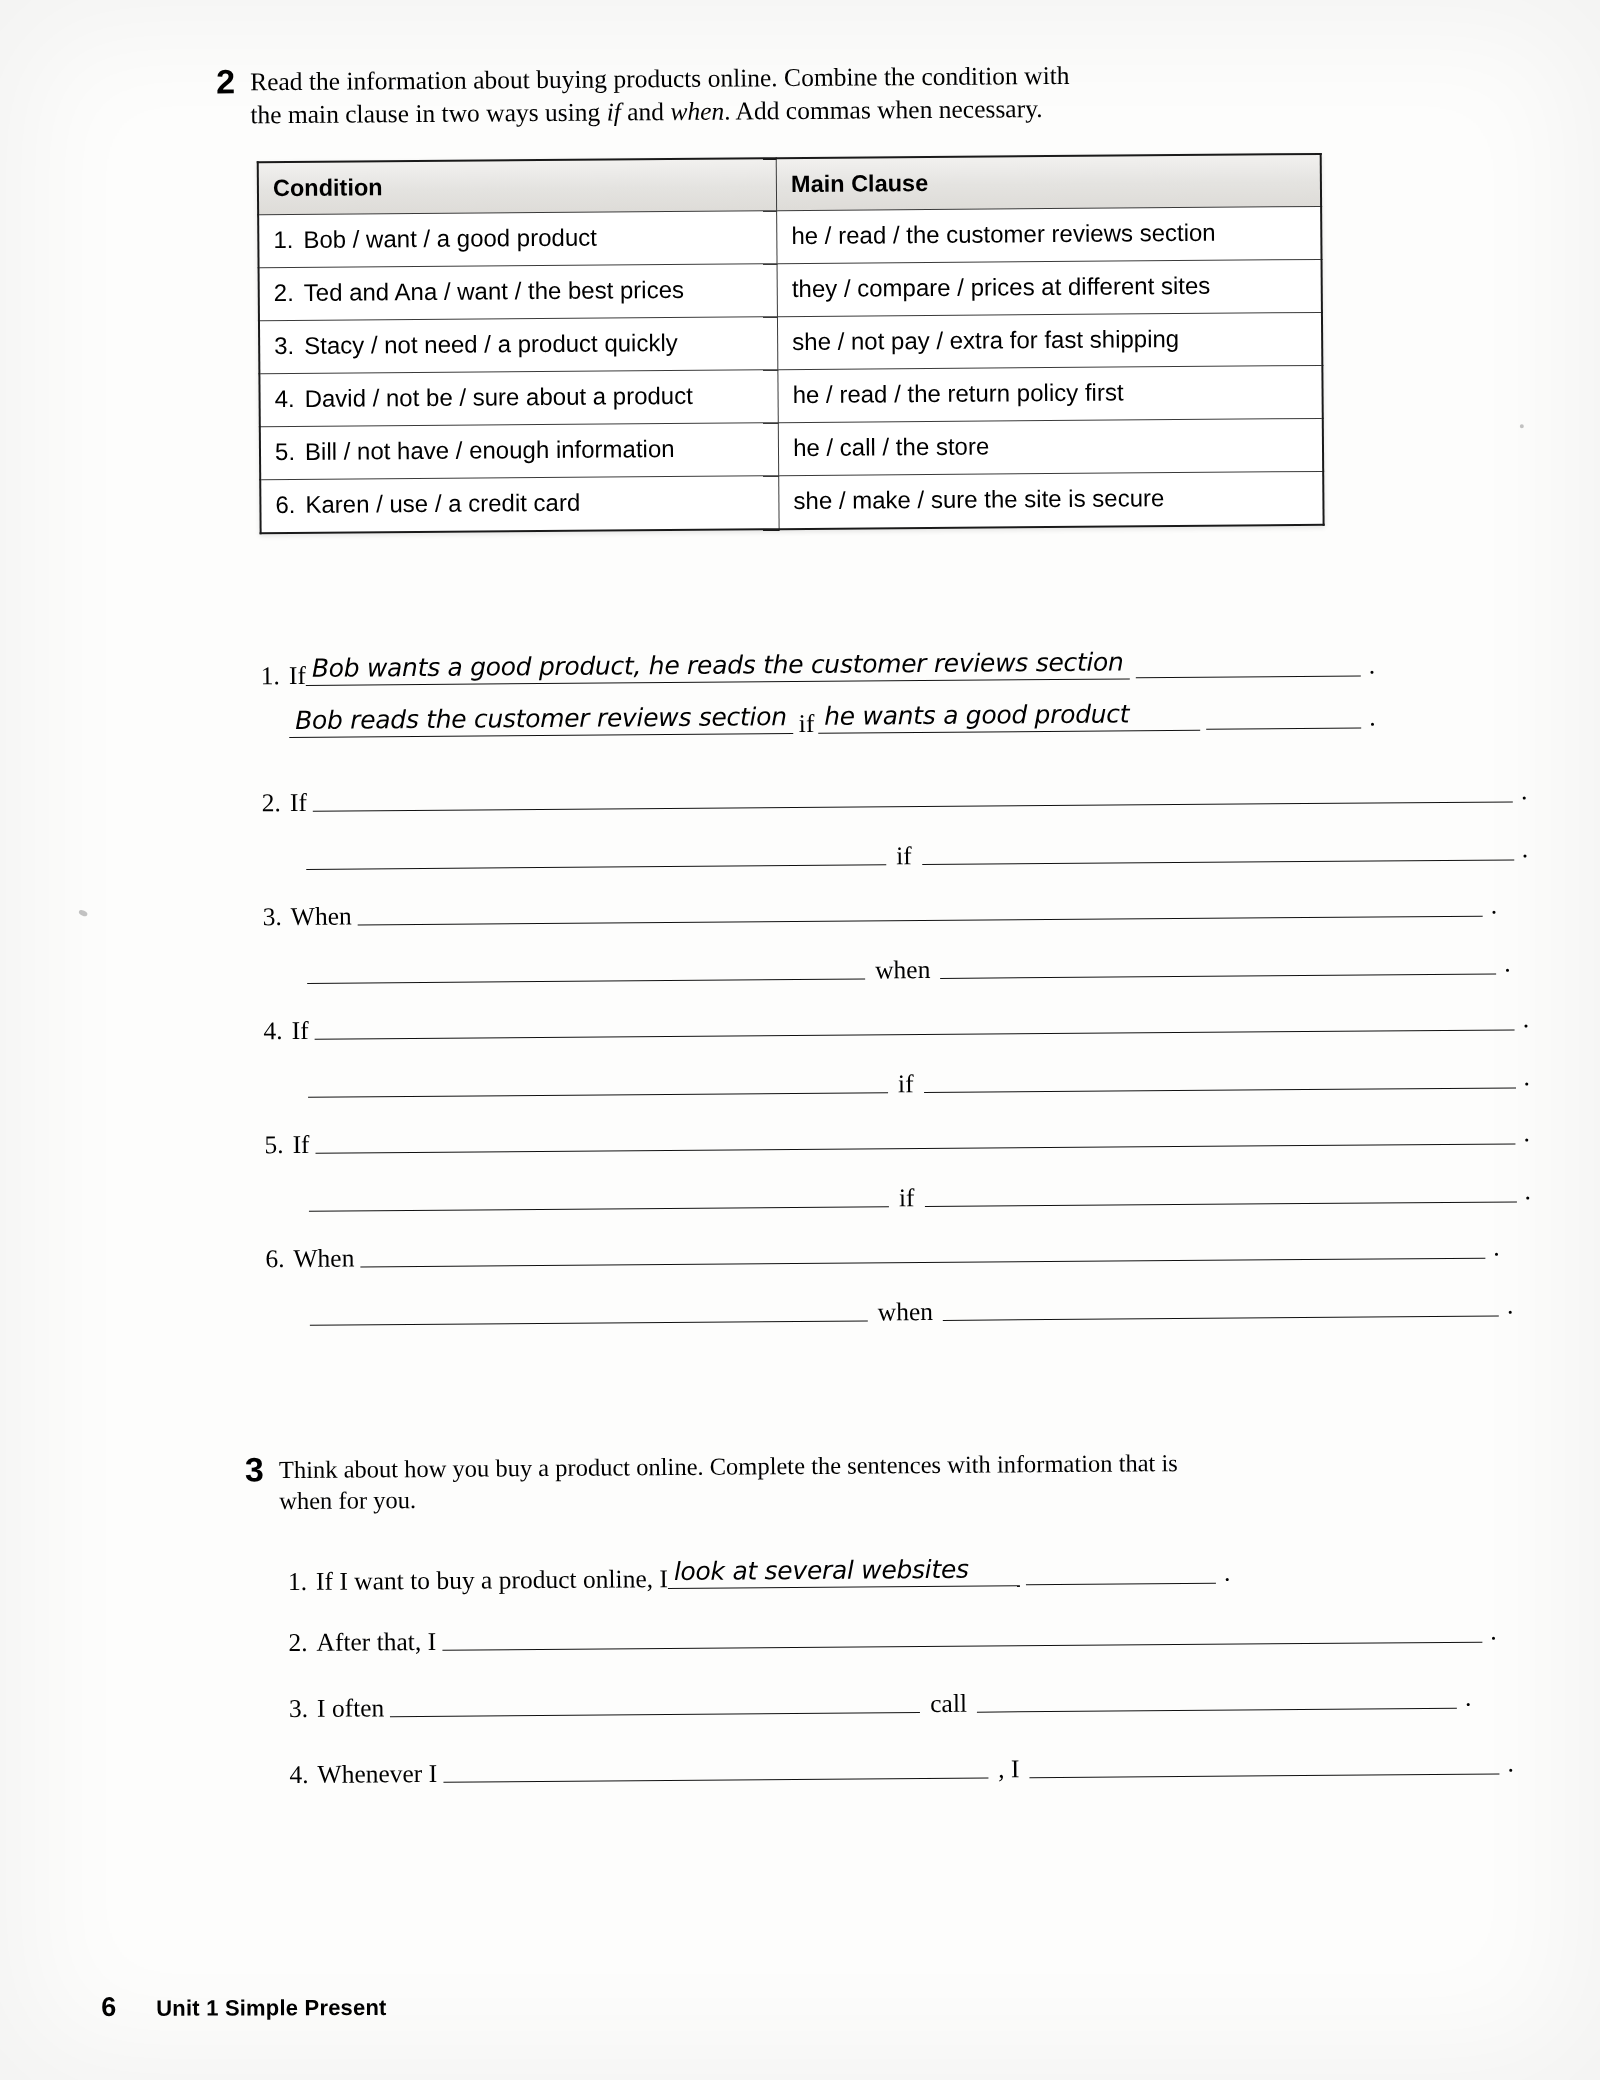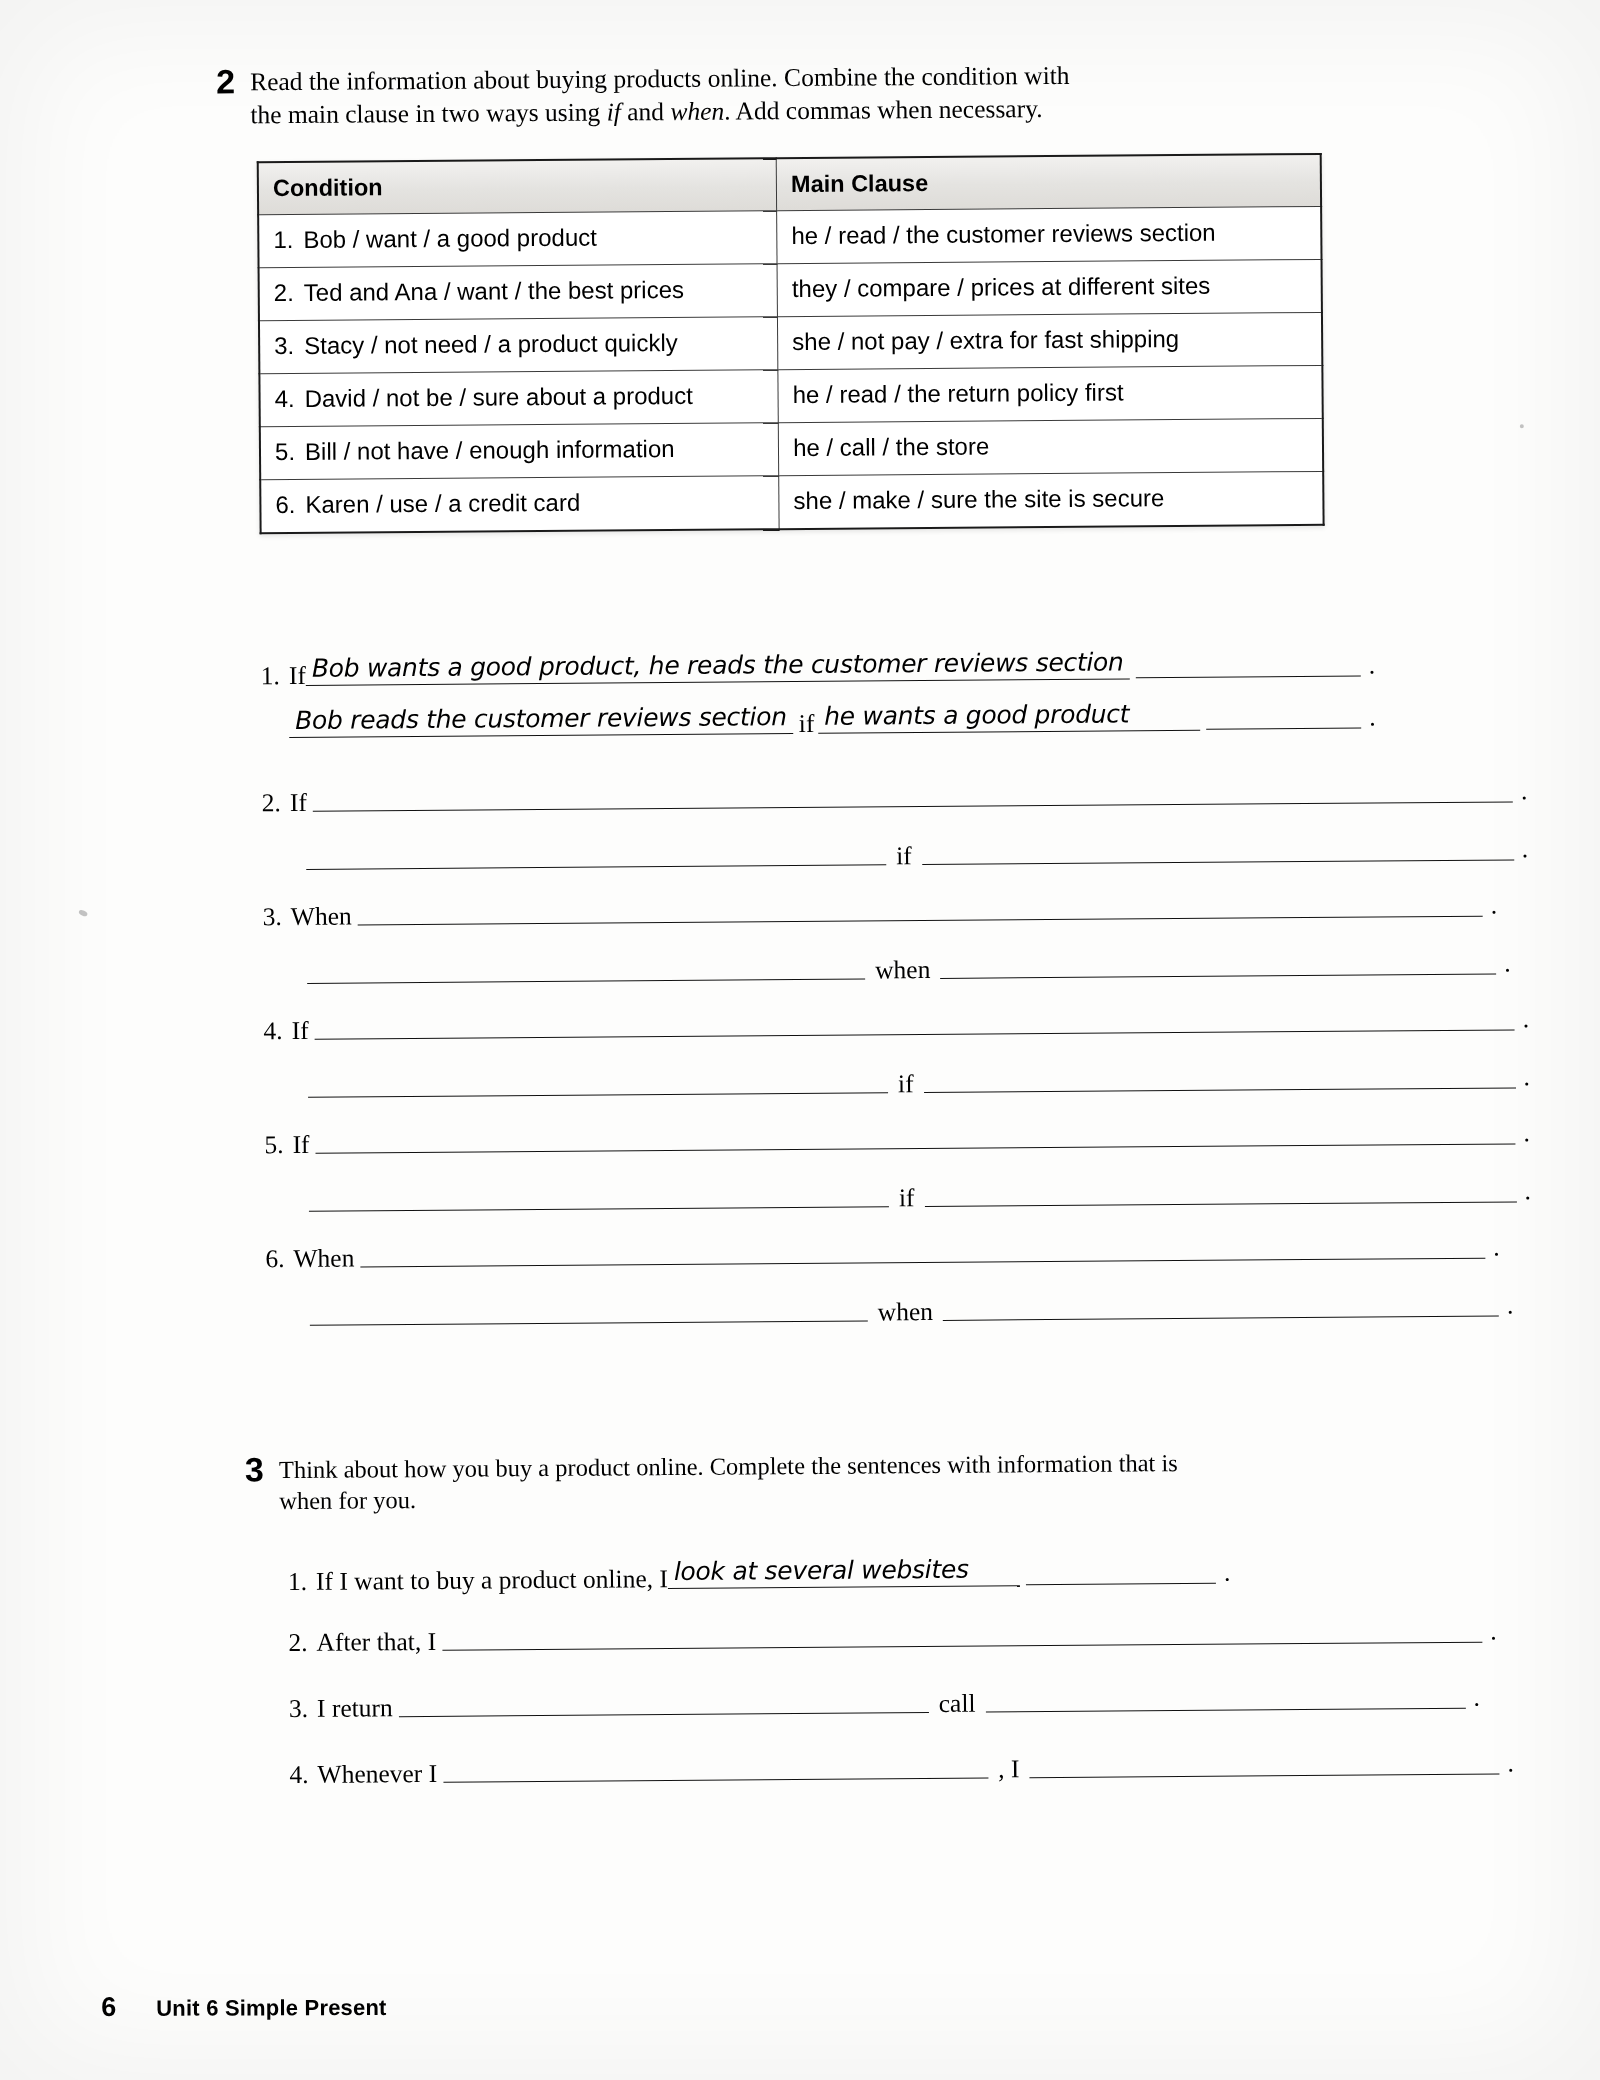--- a/index.html
+++ b/index.html
@@ -229,37 +229,37 @@
 
   <div class="row" style="left:282px;top:1622px;">
     <span class="lbl">2.</span>
     <span class="lbl" style="padding-left:9px;">After that, I</span>
     <span class="rule" style="width:1040px;"></span>
     <span class="dot">.</span>
   </div>
 
   <div class="row" style="left:282px;top:1688px;">
     <span class="lbl">3.</span>
-    <span class="lbl" style="padding-left:9px;">I return</span>
+    <span class="lbl" style="padding-left:9px;">I often</span>
     <span class="rule" style="width:530px;"></span>
     <span class="mid">call</span>
     <span class="rule" style="width:480px;"></span>
     <span class="dot">.</span>
   </div>
 
   <div class="row" style="left:282px;top:1754px;">
     <span class="lbl">4.</span>
     <span class="lbl" style="padding-left:9px;">Whenever I</span>
     <span class="rule" style="width:545px;"></span>
     <span class="mid">, I</span>
     <span class="rule" style="width:470px;"></span>
     <span class="dot">.</span>
   </div>
 
   <div class="footer">
     <span class="pg">6</span>
-    <span class="unit">Unit 6  Simple Present</span>
+    <span class="unit">Unit 1  Simple Present</span>
   </div>
 
   <span class="speck" style="left:78px;top:905px;width:9px;height:5px;transform:rotate(25deg);"></span>
   <span class="speck" style="left:1523px;top:430px;width:4px;height:4px;"></span>
 </div>
 <div class="vig"></div>
 
 </body></html>

